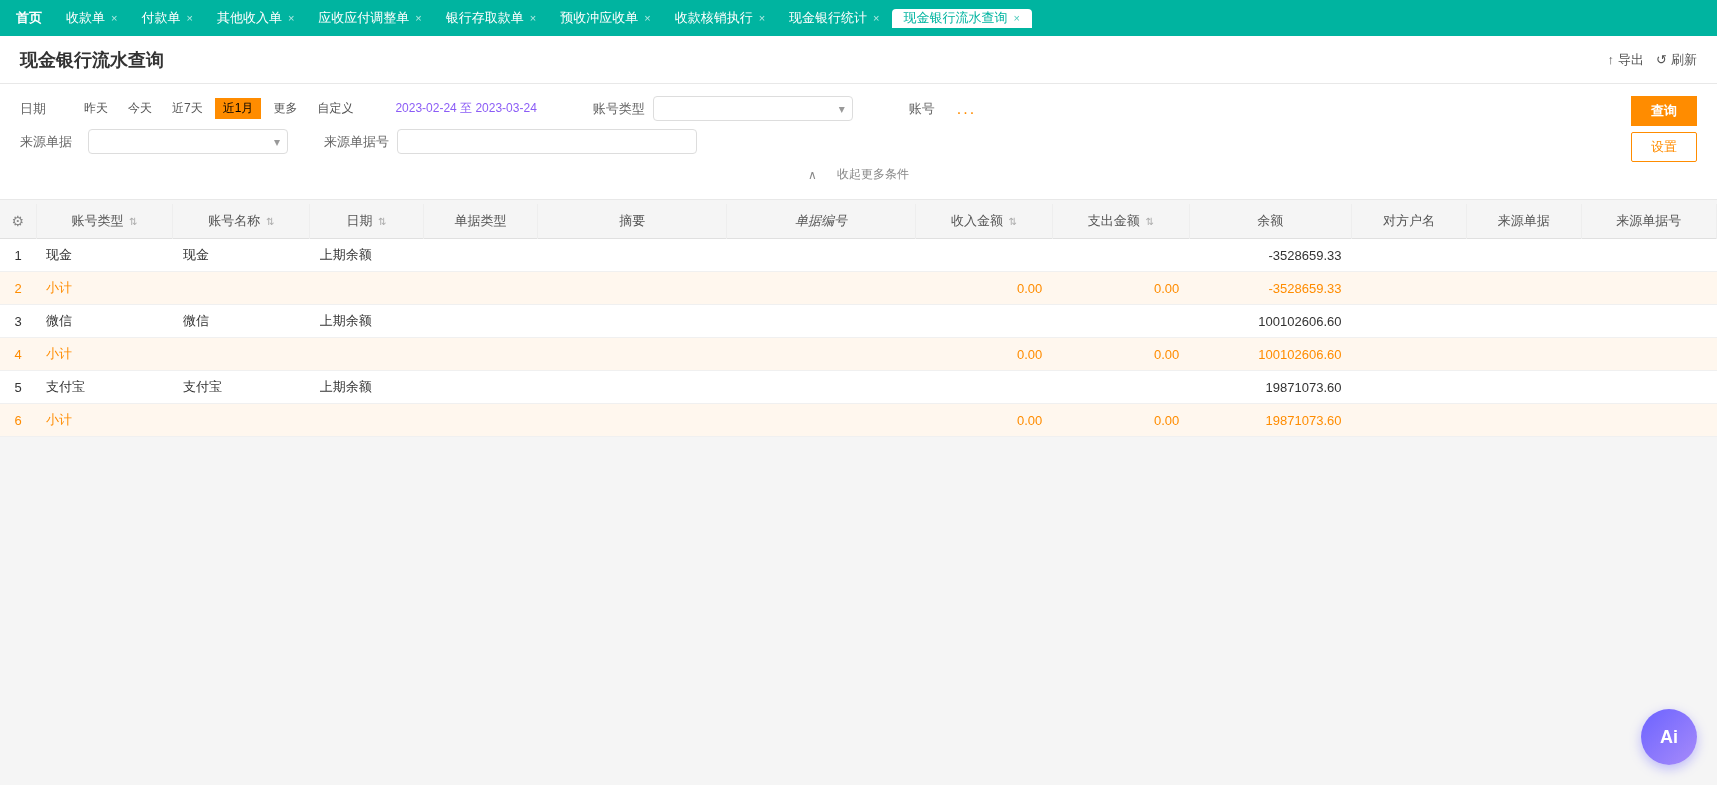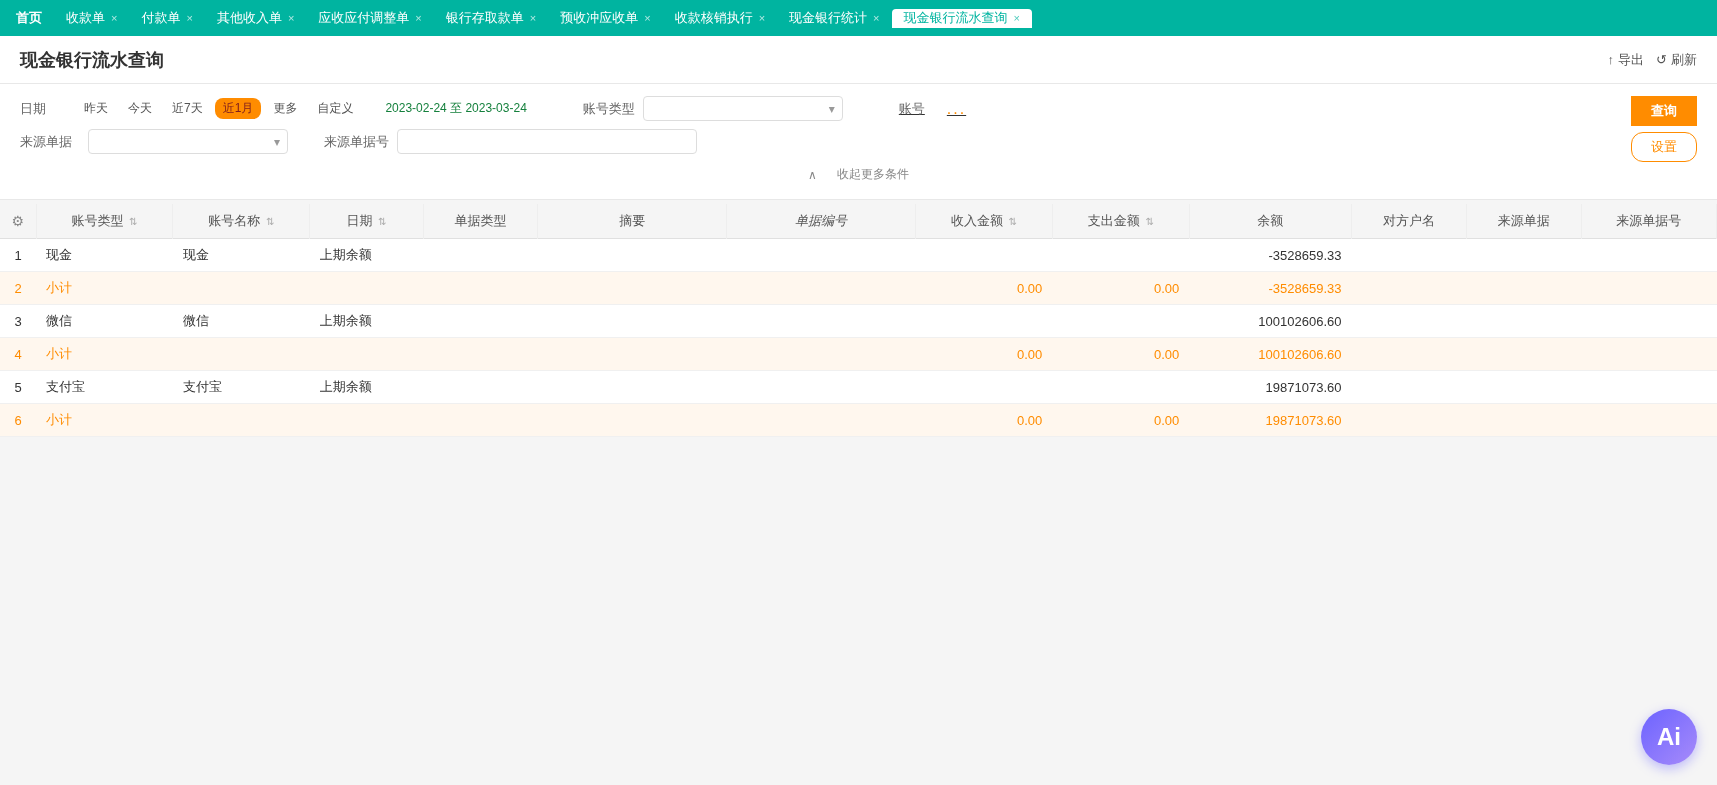--- a/index.html
+++ b/index.html
@@ -91,27 +91,27 @@
     }
     .date-opt {
       padding: 2px 8px;
       border-radius: 12px;
       cursor: pointer;
       font-size: 12px;
       color: #555;
     }
     .date-opt.active {
       background: #ff8c00;
-      color: #7f1d1d;
-      border-radius: 8px;
+      color: #000000;
+      border-radius: 0;
     }
     .date-range {
-      color: #15803d;
+      color: #8b5cf6;
       font-size: 12px;
-      margin-left: 8px;
+      margin-left: 18px;
     }
     .filter-select {
       border: 1px solid #ddd;
       border-radius: 4px;
       padding: 4px 28px 4px 8px;
       font-size: 13px;
       color: #333;
       background: #fff;
       appearance: none;
       cursor: pointer;
@@ -154,21 +154,21 @@
       border-radius: 0;
       padding: 6px 20px;
       cursor: pointer;
       font-size: 13px;
       font-weight: bold;
     }
     .btn-settings {
       background: #fff;
       color: #ff8c00;
       border: 1px solid #ff8c00;
-      border-radius: 12px;
+      border-radius: 2px;
       padding: 5px 16px;
       cursor: pointer;
       font-size: 13px;
     }
     .filter-actions {
       display: flex;
       flex-direction: column;
       gap: 6px;
       margin-left: auto;
     }
@@ -229,21 +229,21 @@
       bottom: 20px;
       right: 20px;
       width: 56px;
       height: 56px;
       background: linear-gradient(135deg, #6c63ff, #a78bfa);
       border-radius: 50%;
       display: flex;
       align-items: center;
       justify-content: center;
       color: #fff;
-      font-size: 24px;
+      font-size: 18px;
       font-weight: bold;
       cursor: pointer;
       box-shadow: 0 4px 12px rgba(108,99,255,0.4);
     }
   </style>
 </head>
 <body>
 
 <nav class="top-nav">
 
@@ -295,21 +295,21 @@
           <div class="select-wrapper">
             <select class="filter-select">
               <option value=""></option>
               <option value="cash">现金</option>
               <option value="wechat">微信</option>
               <option value="alipay">支付宝</option>
             </select>
           </div>
         </div>
 
-        <div style="display:flex; align-items:center; gap:8px; margin-left:40px;text-decoration:underline;">
+        <div style="display:flex; align-items:center; gap:8px; margin-left:40px;">
           <span class="filter-label">账号</span>
           <span class="account-dots">...</span>
         </div>
       </div>
 
       <div class="filter-row">
         <span class="filter-label">来源单据</span>
         <div class="select-wrapper">
           <select class="filter-select">
             <option value=""></option>

